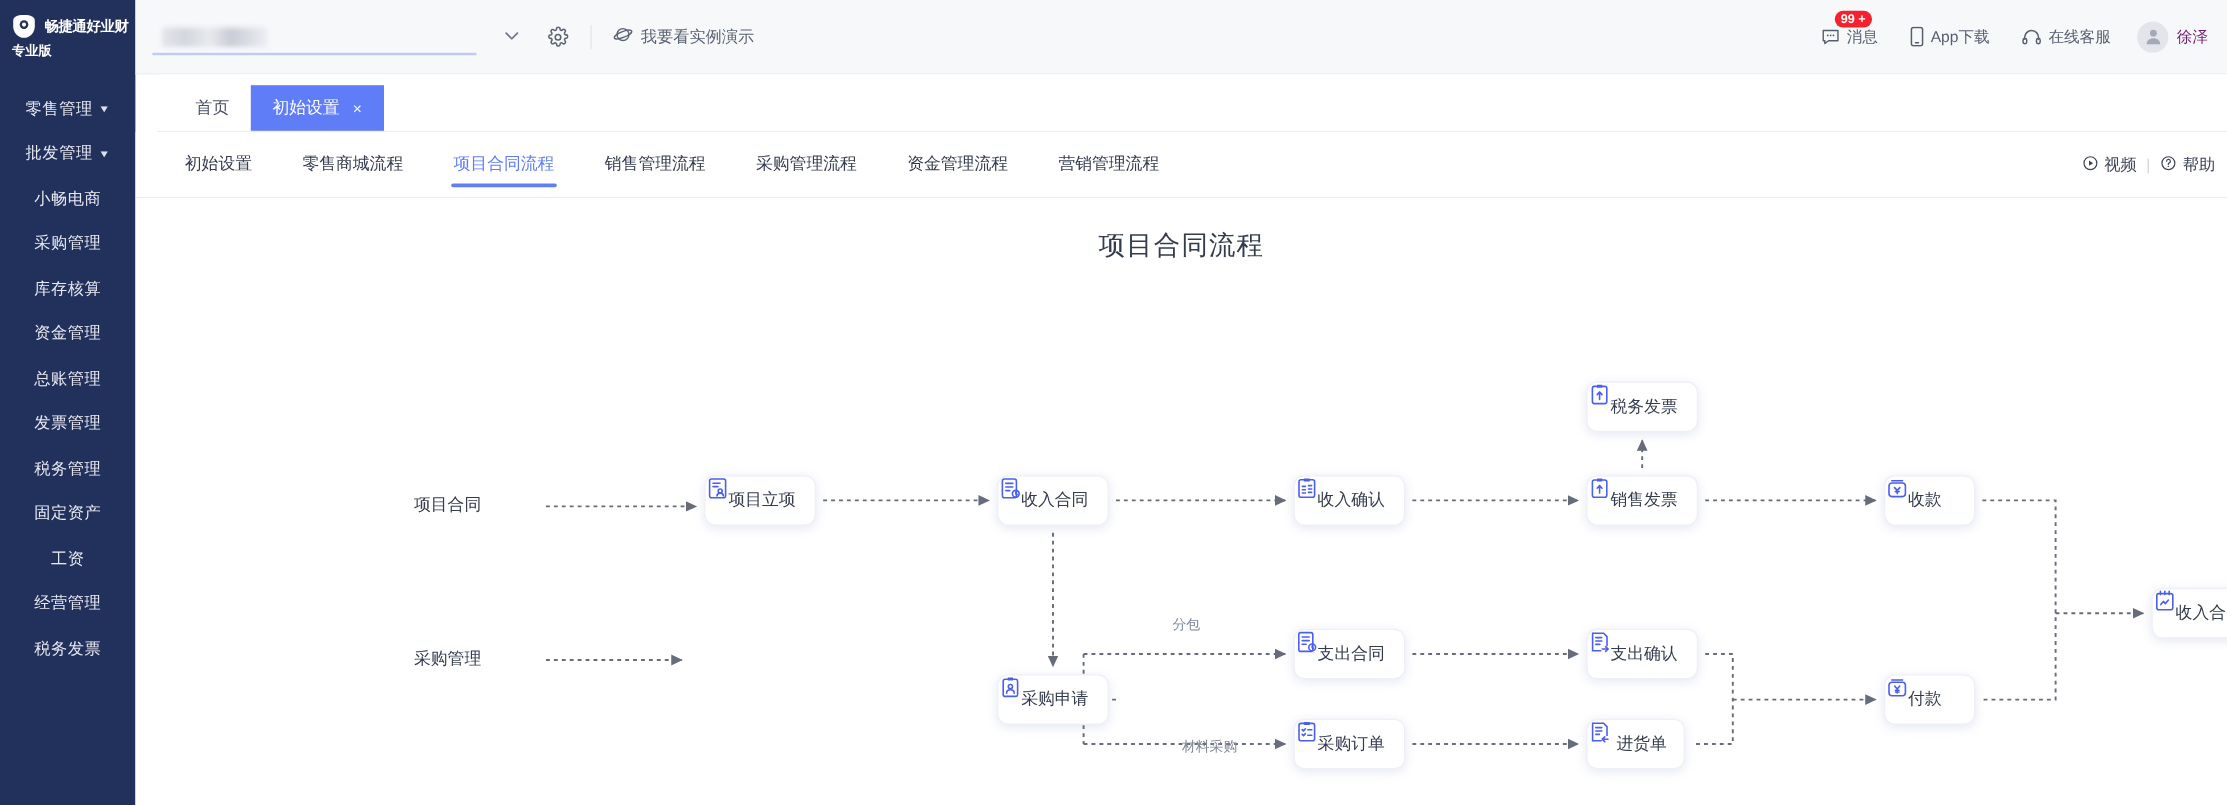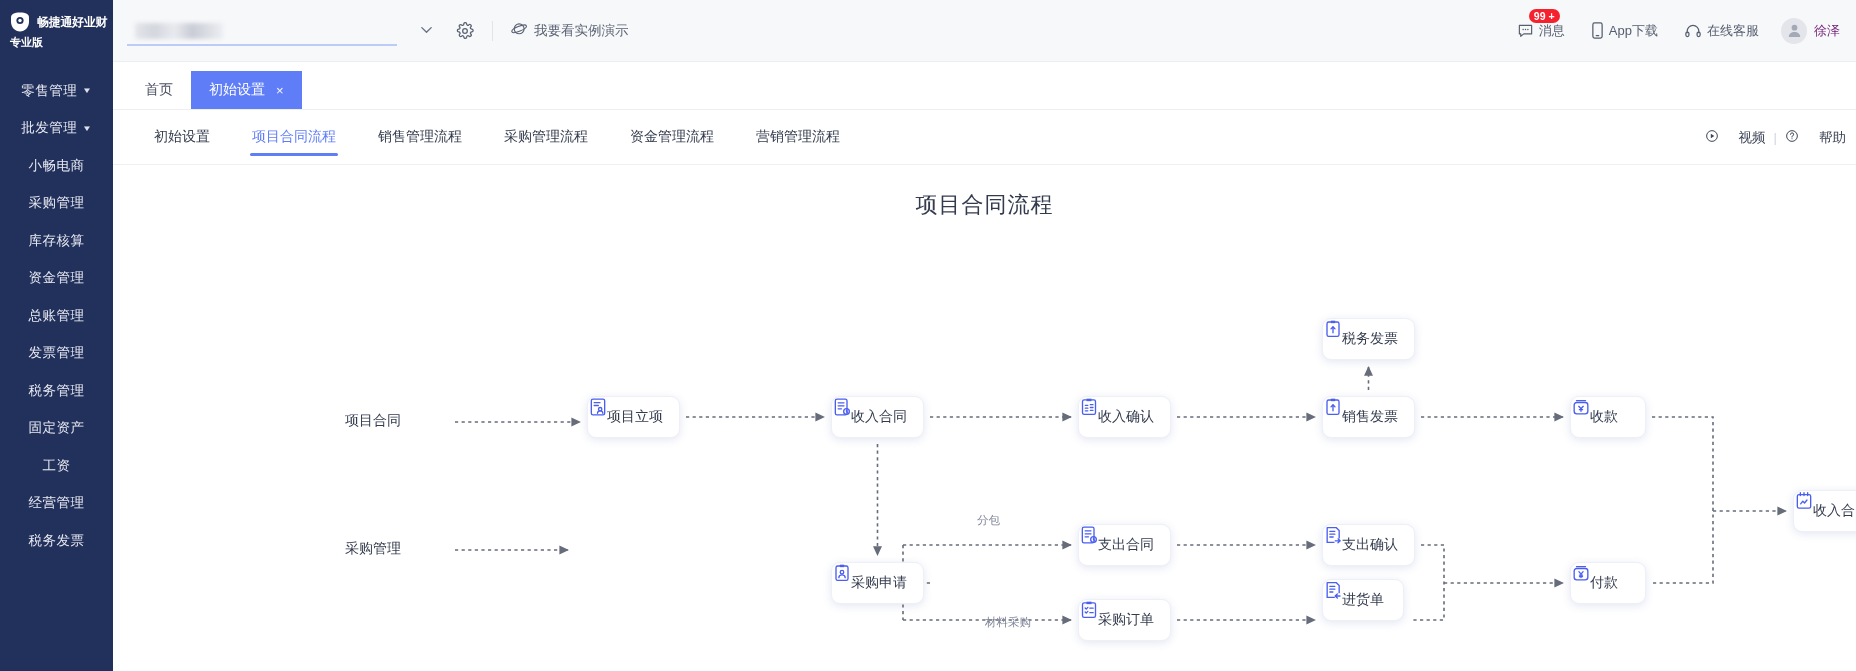--- a/index.html
+++ b/index.html
@@ -62,21 +62,21 @@
   .avatar-wrap { display:flex; align-items:center; gap:7px; margin-left:22px; cursor:pointer; }
   .avatar {
     width:26px; height:26px; border-radius:50%; background:#e3e5ea;
     display:flex; align-items:center; justify-content:center;
   }
   .uname { font-size:13px; color:#701a75; }
 
   
   .tabstrip {
     height:48px; flex:0 0 48px; background:#fff; display:flex; align-items:flex-end;
-    padding-left:14px; border-bottom:1px solid #eceef2;
+    padding-left:14px; border-bottom:1px solid #eceef2;margin-left:18px;
   }
   .tabitem {
     height:38px; display:flex; align-items:center; padding:0 18px;
     font-size:14px; color:#4a5163; cursor:pointer;
   }
   .tabitem.active { background:#5f7df7; color:#fff; }
   .tab-close { margin-left:11px; font-size:13px; opacity:.95; }
 
   
   .subtabs {
@@ -86,21 +86,21 @@
   .subtab {
     font-size:14px; color:#333b4d; padding:0 21px; height:55px;
     display:flex; align-items:center; cursor:pointer; position:relative; white-space:nowrap;
   }
   .subtab.active { color:#5f7df7; }
   .subtab.active::after {
     content:""; position:absolute; left:19px; right:19px; bottom:9px; height:3px;
     background:#5f7df7; border-radius:2px;
   }
   .subtabs-right { position:absolute; right:0px; top:0; height:55px; display:flex; align-items:center; gap:0; padding-right:2px; }
-  .mini-link { display:flex; align-items:center; gap:20px; font-size:13.5px; color:#3d4456; cursor:pointer; padding:0 8px; }
+  .mini-link { display:flex; align-items:center; gap:5px; font-size:13.5px; color:#3d4456; cursor:pointer; padding:0 8px; }
   .mini-sep { color:#d2d5dd; font-size:13px; }
 
   
   .canvas { flex:1; position:relative; background:#fff; overflow:hidden; }
   .flow-title {
     position:absolute; left:0; right:0; top:25px; text-align:center;
     font-size:22px; color:#333b4d; letter-spacing:1px;
   }
   .flow { position:absolute; inset:0; }
   .flow svg { position:absolute; left:0; top:0; }
@@ -264,20 +264,23 @@
         <div class="tabitem active">
           <span>初始设置</span>
           <span class="tab-close">×</span>
         </div>
       </div>
 
     <div class="subtabs">
       <div id="subtabs-host" style="display:flex;align-items:center;">
           <div class="subtab">
             <span>初始设置</span>
+          </div>
+          <div class="subtab">
+            <span>零售商城流程</span>
           </div>
           <div class="subtab active">
             <span>项目合同流程</span>
           </div>
           <div class="subtab">
             <span>销售管理流程</span>
           </div>
           <div class="subtab">
             <span>采购管理流程</span>
           </div>
@@ -450,21 +453,21 @@
             <span style="display: flex;">
               <svg width="20" height="20" viewBox="0 0 24 24" fill="none" stroke="#4a5ef0" stroke-width="1.6">
                 <path d="M5 3.2h11l3.4 3.4v9.6"></path>
                 <path d="M5 3.2v17.6h8.2" stroke-linecap="round"></path>
                 <path d="M8.2 7.6h6M8.2 11h6M8.2 14.4h4" stroke-linecap="round"></path>
                 <path d="M14.6 19h5.6M18 16.6l2.6 2.4-2.6 2.4" stroke-linecap="round" stroke-linejoin="round"></path>
               </svg>
             </span>
             <span>支出确认</span>
           </div>
-          <div class="node" style="left: 1209px; top: 414px; width: 82px;">
+          <div class="node" style="left: 1209px; top: 434px; width: 82px; justify-content: flex-end;">
             <span style="display: flex;">
               <svg width="20" height="20" viewBox="0 0 24 24" fill="none" stroke="#4a5ef0" stroke-width="1.6">
                 <path d="M5 3.2h11l3.4 3.4v9.4"></path>
                 <path d="M5 3.2v17.6h8.6" stroke-linecap="round"></path>
                 <path d="M8.2 7.6h6M8.2 11h6M8.2 14.4h3.6" stroke-linecap="round"></path>
                 <path d="M20.4 19.2h-5.8M17.2 16.8l-2.6 2.4 2.6 2.4" stroke-linecap="round" stroke-linejoin="round"></path>
               </svg>
             </span>
             <span>进货单</span>
           </div>

